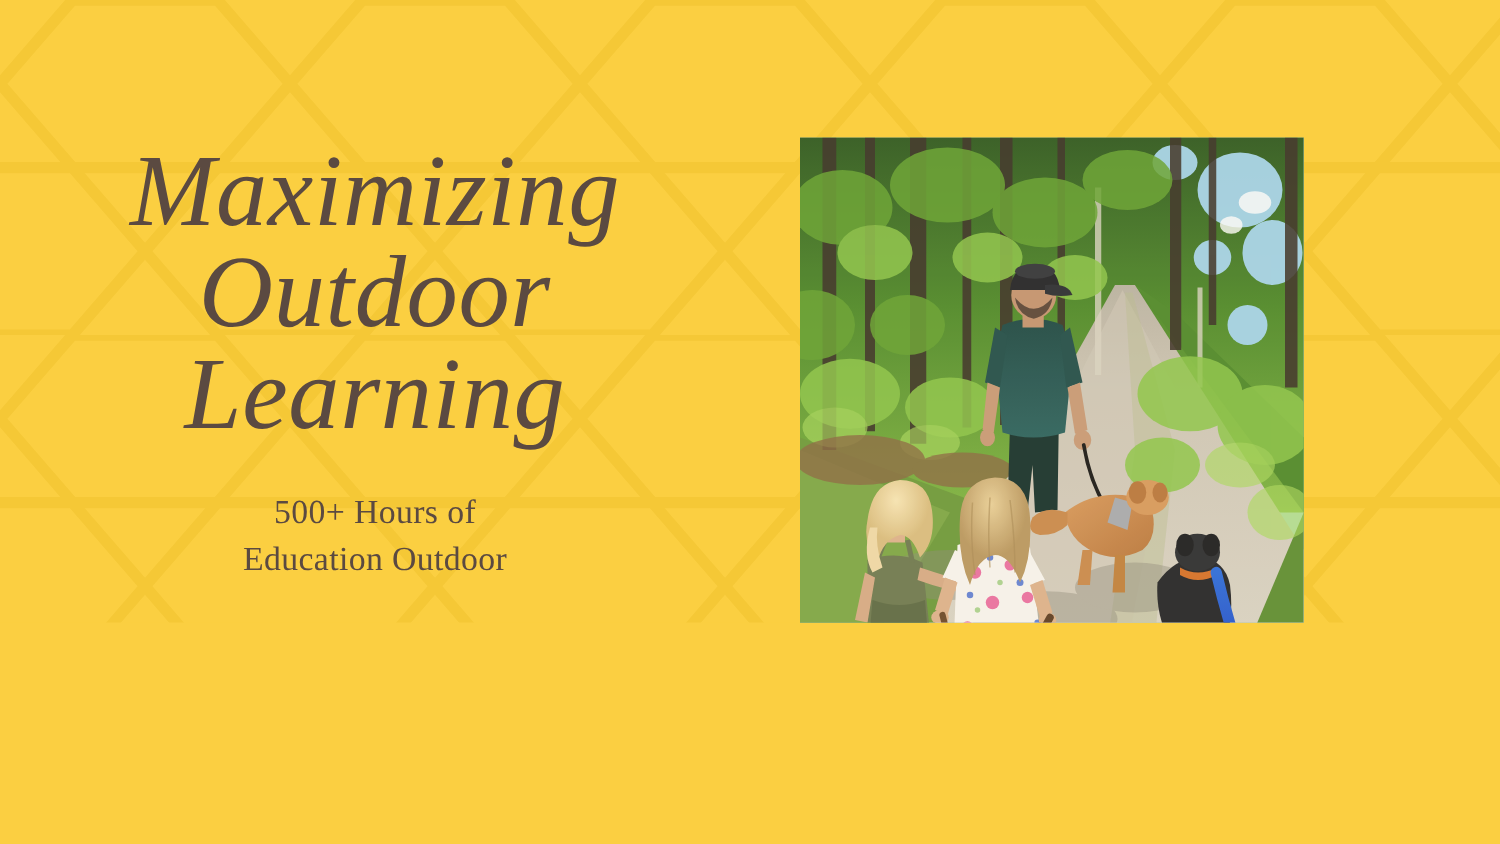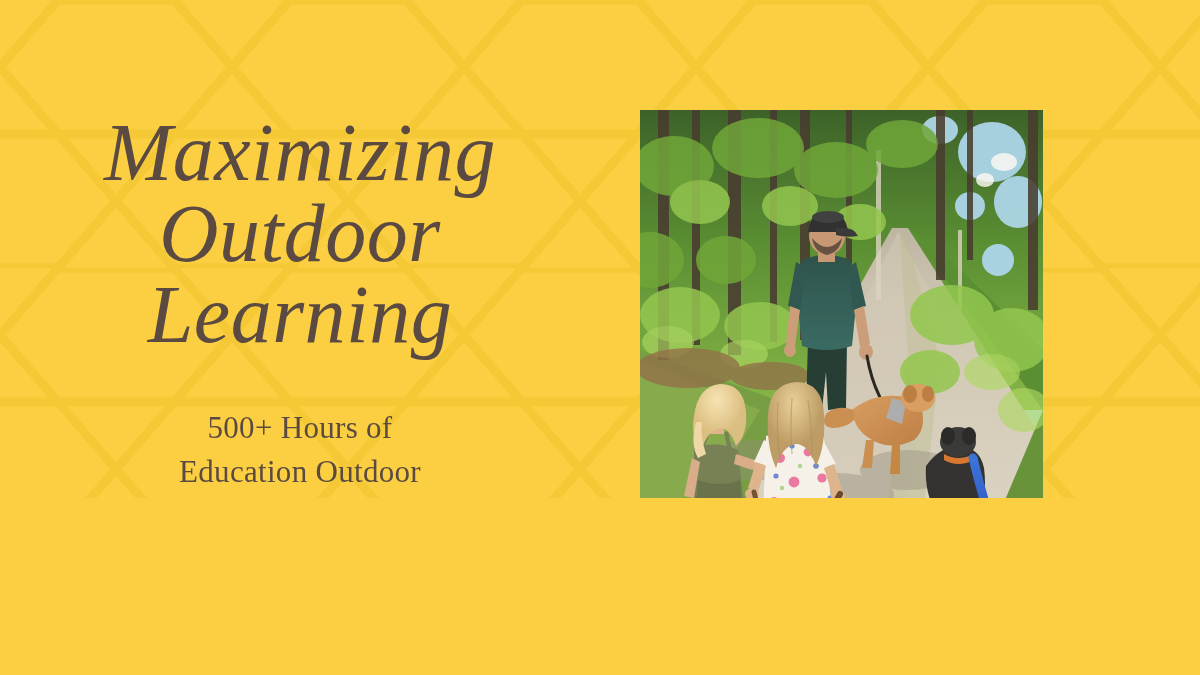--- a/index.html
+++ b/index.html
@@ -43,26 +43,26 @@
     color:#5b4a41;
     font-size:82px;
     line-height:0.99;
     text-align:center;
     letter-spacing:0.5px;
     width:520px;
   }
   #headline .hl-line { display:block; white-space:nowrap; }
 
   #subhead {
-    margin-top:50px;
+    margin-top:34px;
     font-family:"Liberation Serif", serif;
     font-style:normal;
     font-weight:400;
     color:#5b4a41;
-    font-size:31px;
+    font-size:27px;
     line-height:1.42;
     text-align:center;
     letter-spacing:0.3px;
   }
   #subhead .sh-line { display:block; white-space:nowrap; }
 
   
   #logo-seal {
     margin-top:32px;
     width:72px; height:72px;

